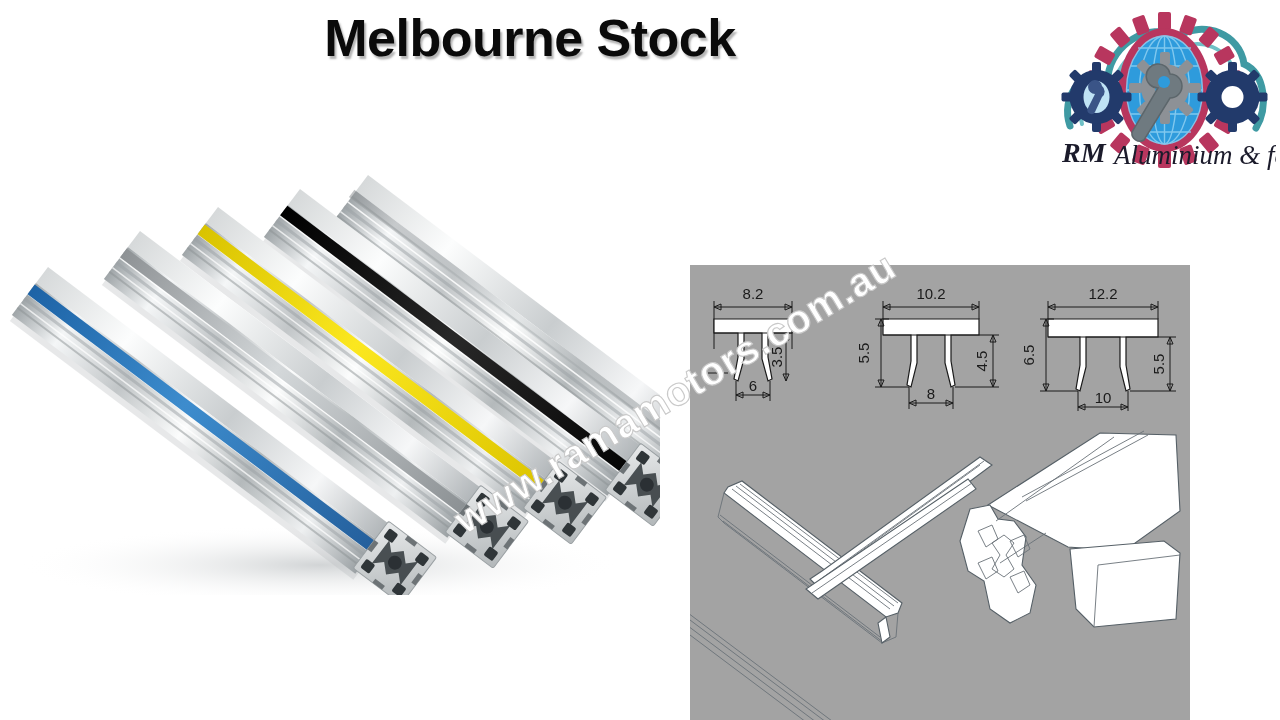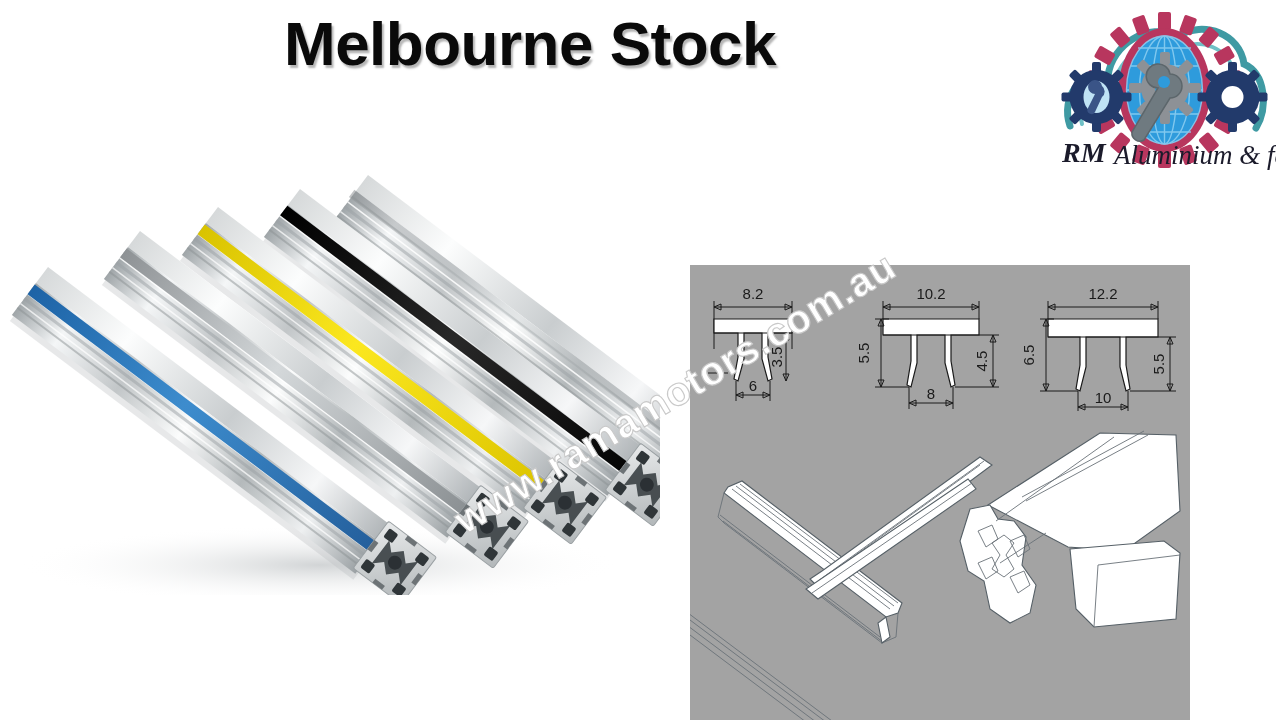--- a/index.html
+++ b/index.html
@@ -19,21 +19,21 @@
     overflow: hidden;
   }
 
   
   #title {
     position: absolute;
     left: 0;
     top: 8px;
     width: 1060px;
     text-align: center;
-    font-size: 62px;
+    font-size: 52px;
     font-weight: 700;
     letter-spacing: -0.5px;
     color: #0a0a0a;
     text-shadow: 2px 3px 2px rgba(120,120,120,0.55);
     white-space: nowrap;
   }
 
   
   #logo {
     position: absolute;

